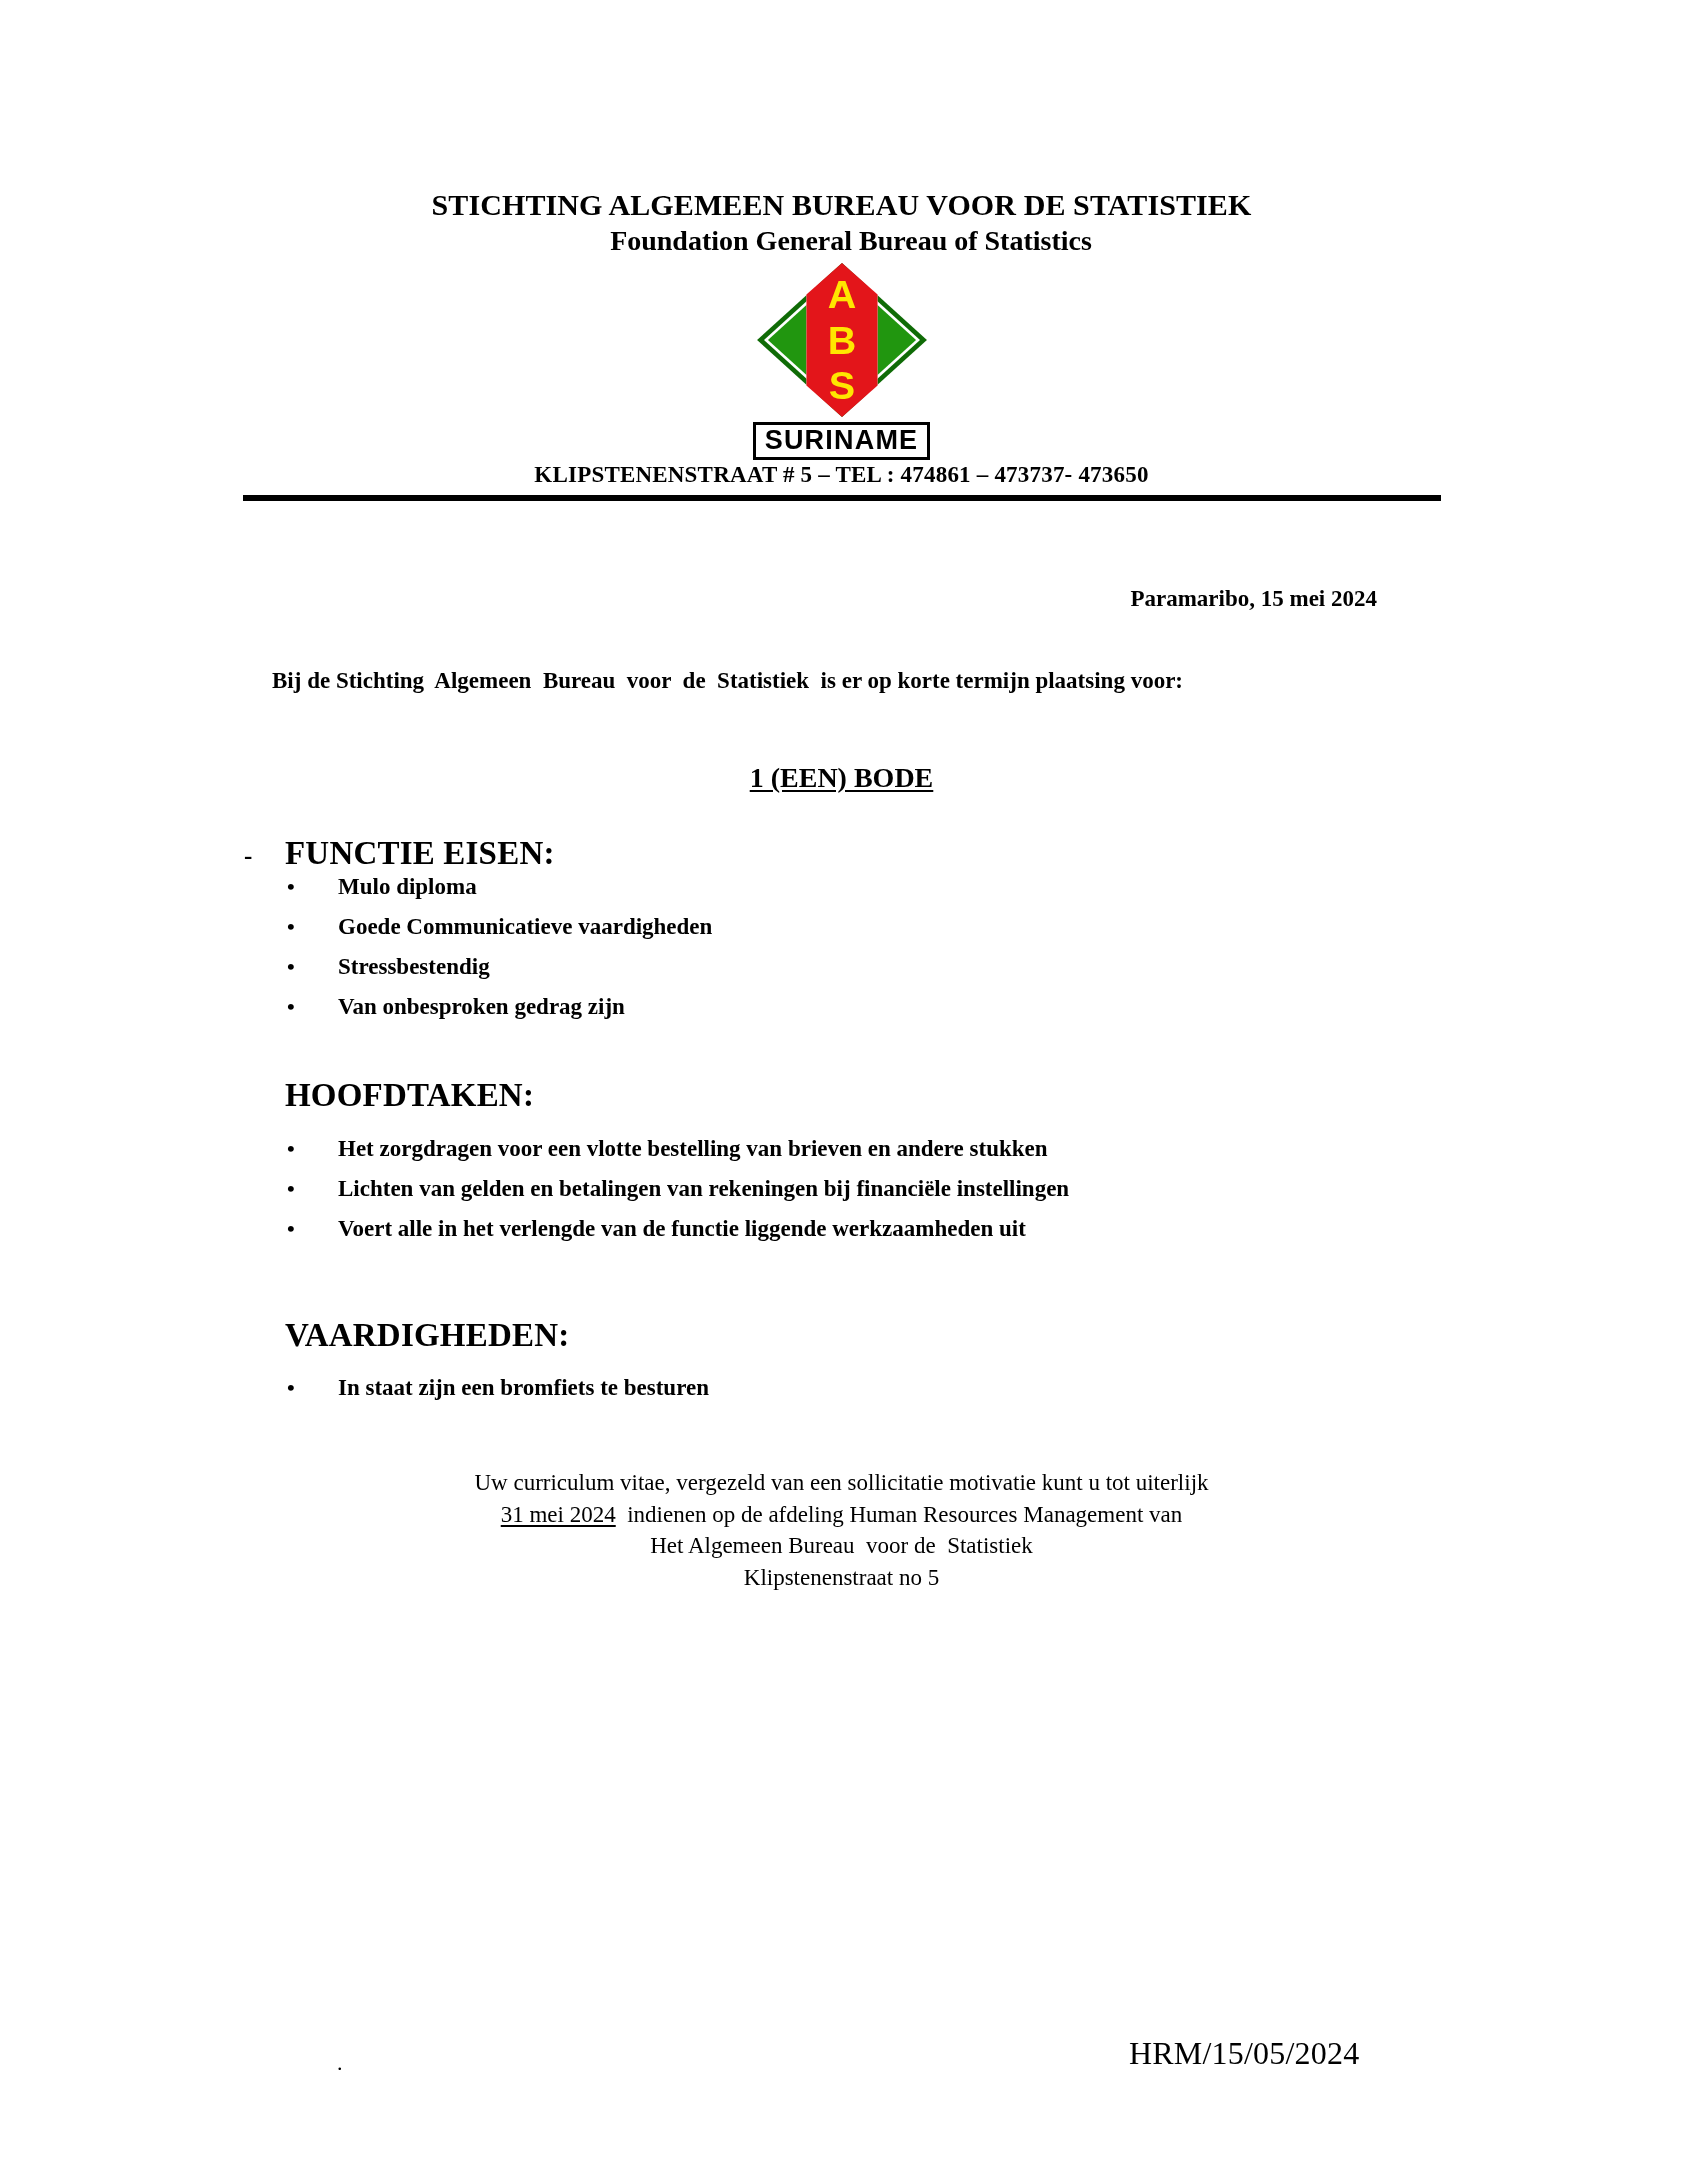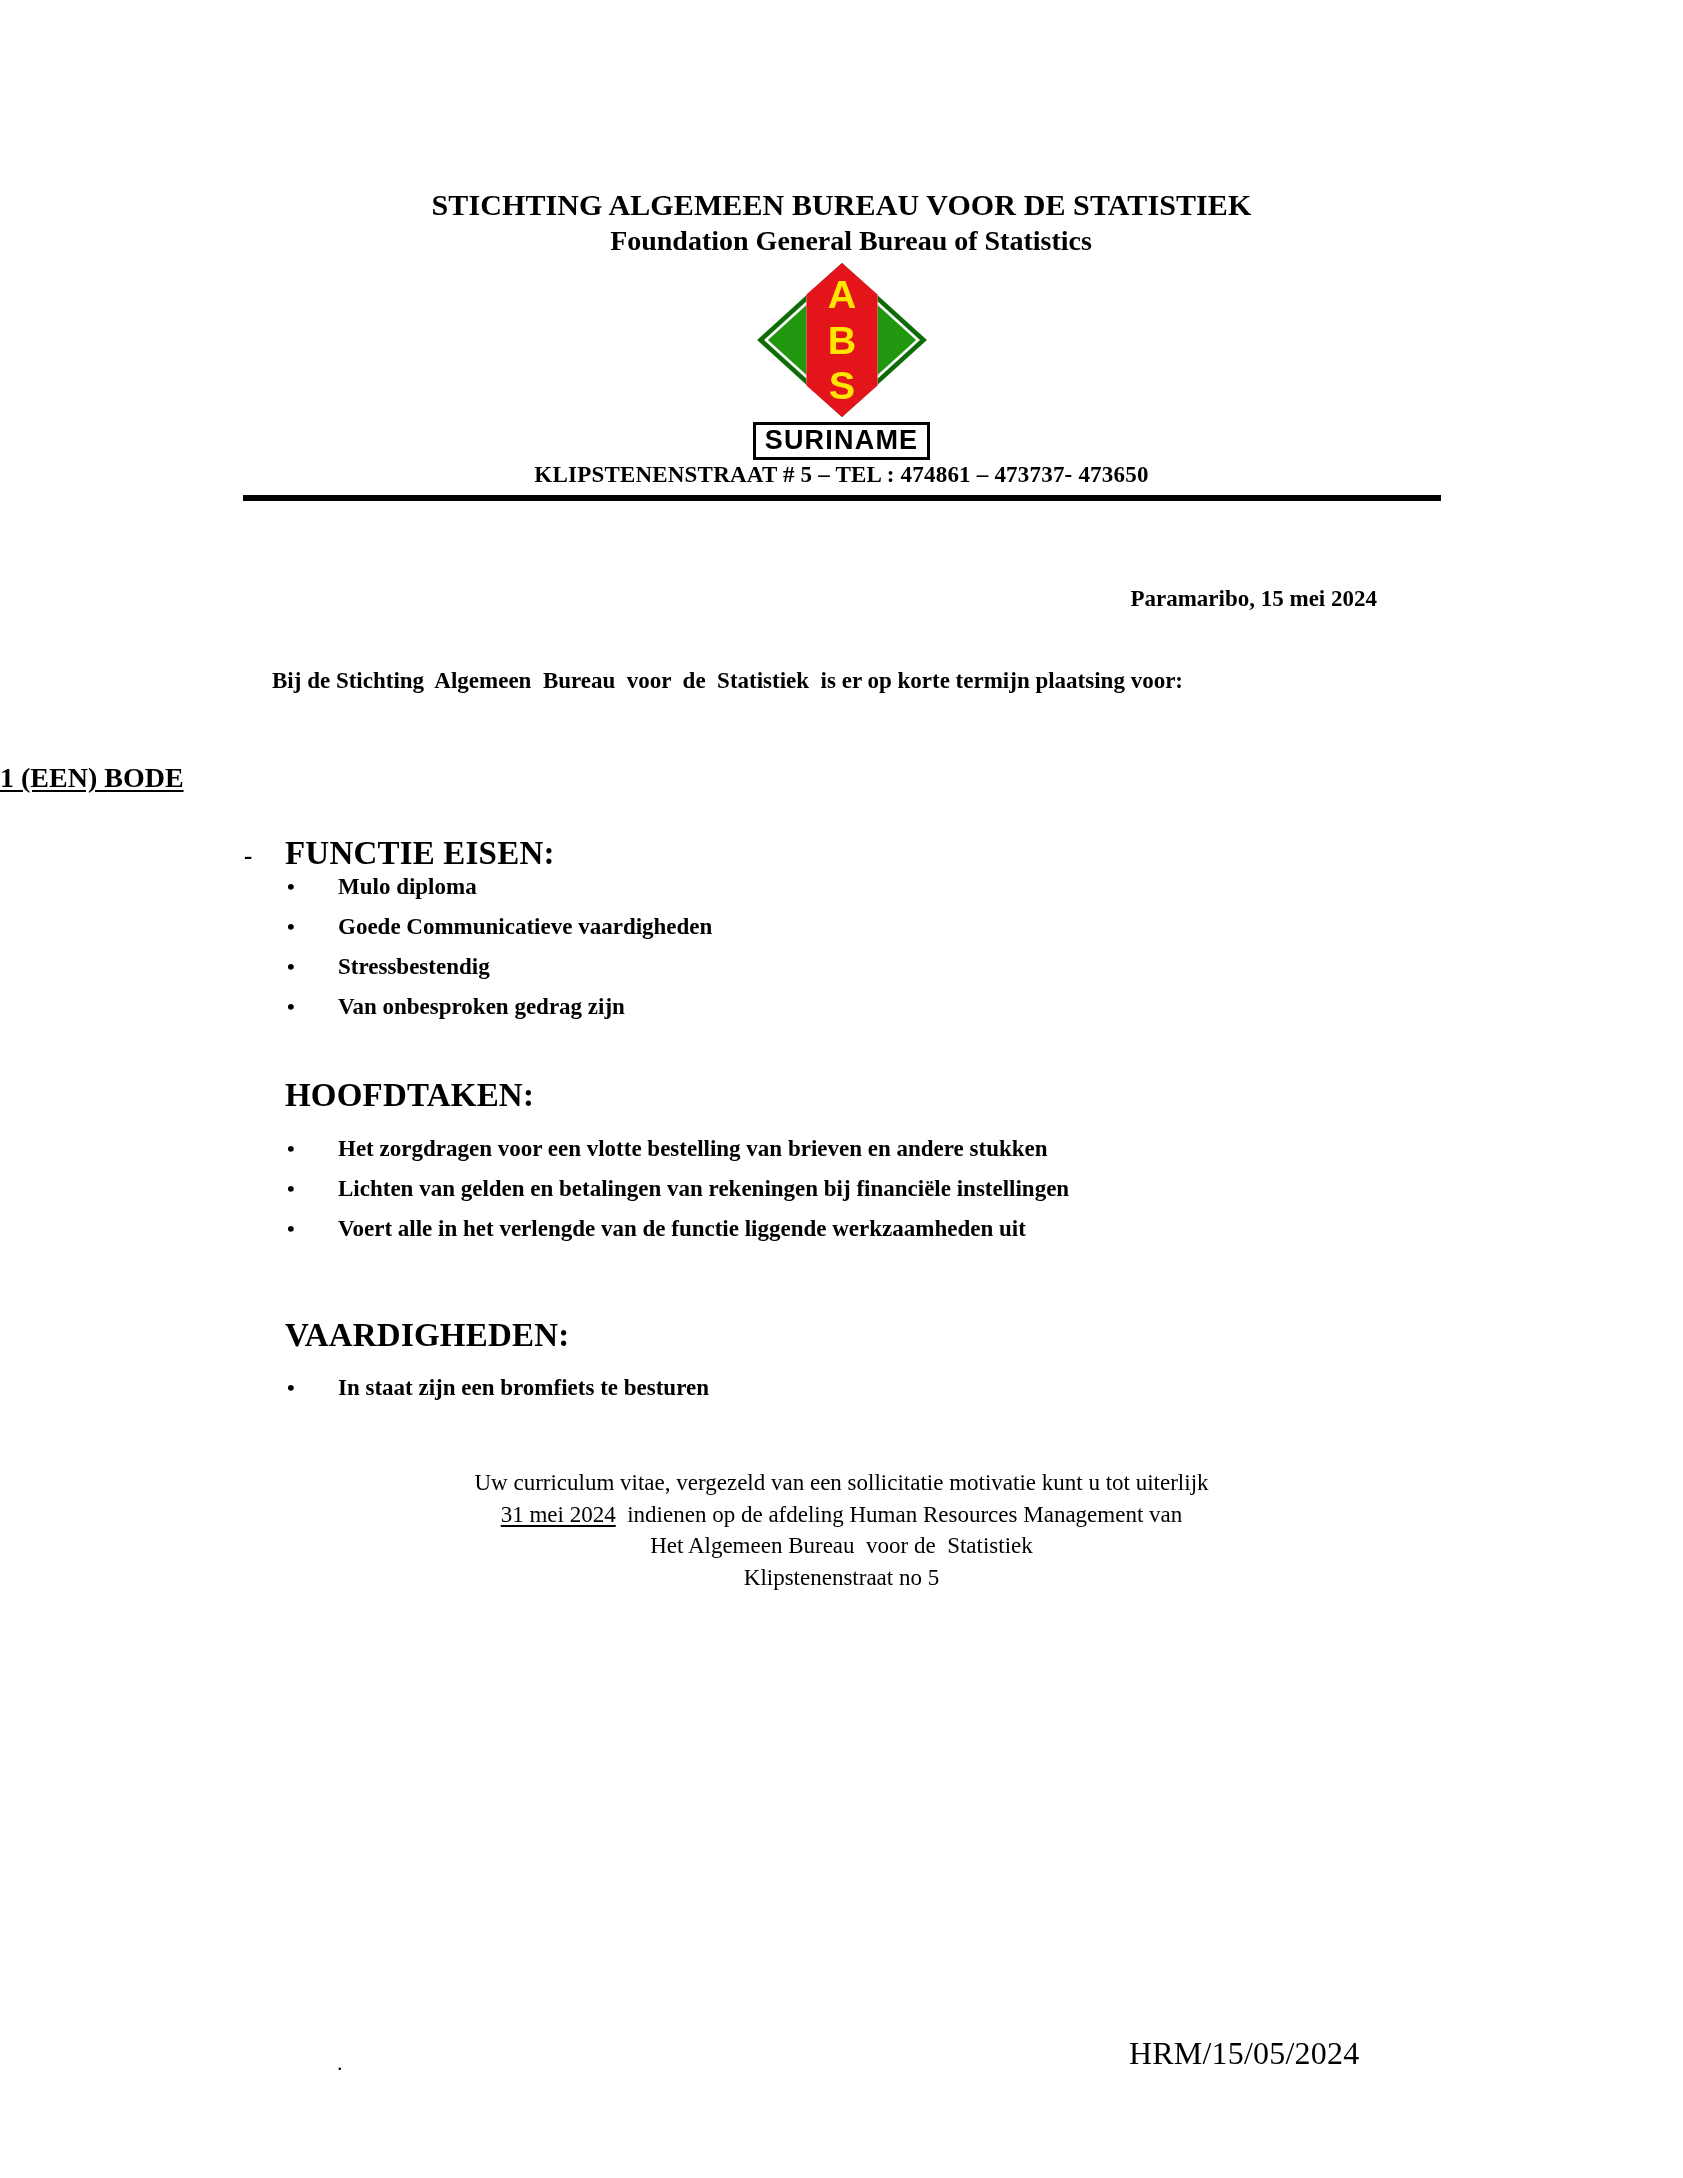--- a/index.html
+++ b/index.html
@@ -114,21 +114,21 @@
     font-weight: bold;
     white-space: pre;
   }
 
   
   .job-title {
     position: absolute;
     top: 762px;
     left: 0;
     width: 1683px;
-    text-align: left;
+    text-align: center;
     font-size: 28px;
     font-weight: bold;
   }
   .job-title span {
     text-decoration: underline;
     text-underline-offset: 3px;
   }
 
   
   .section-heading {

